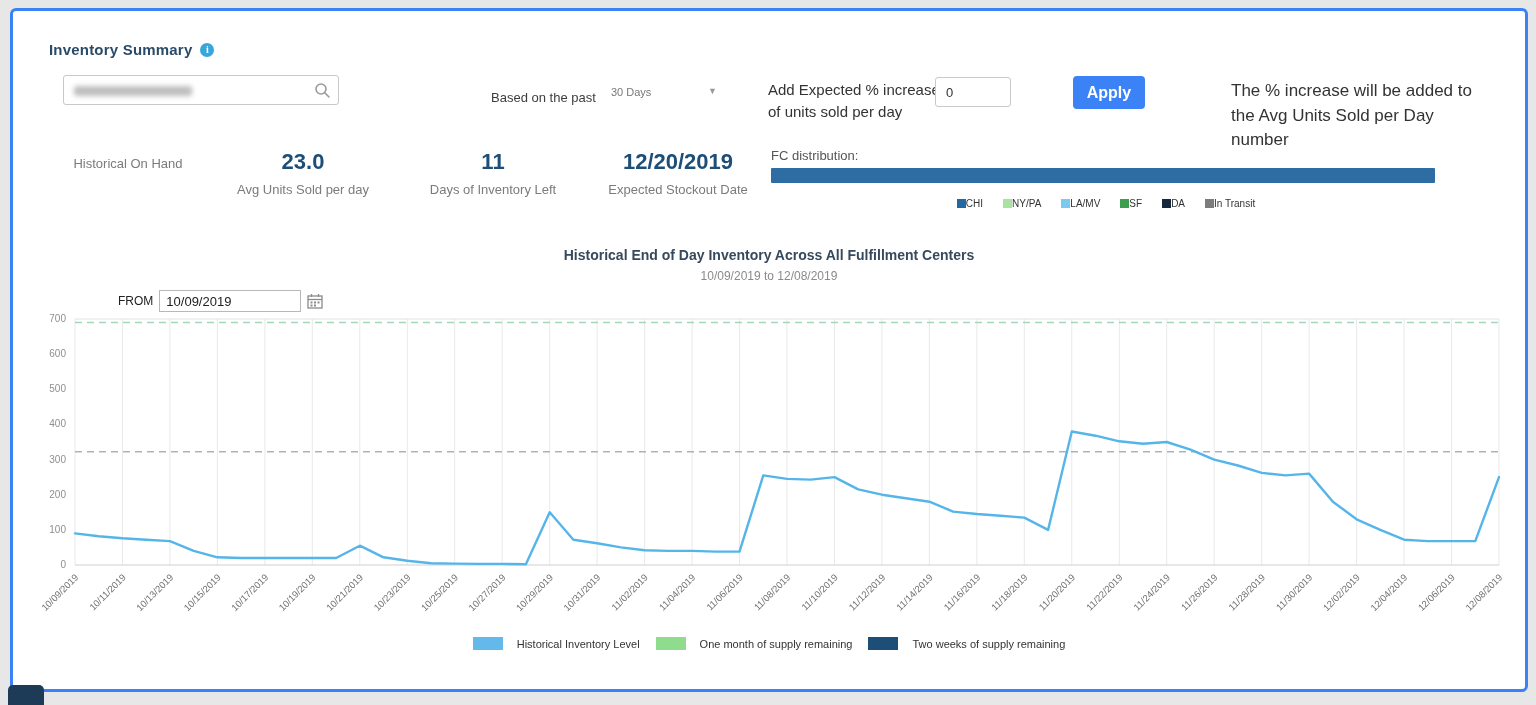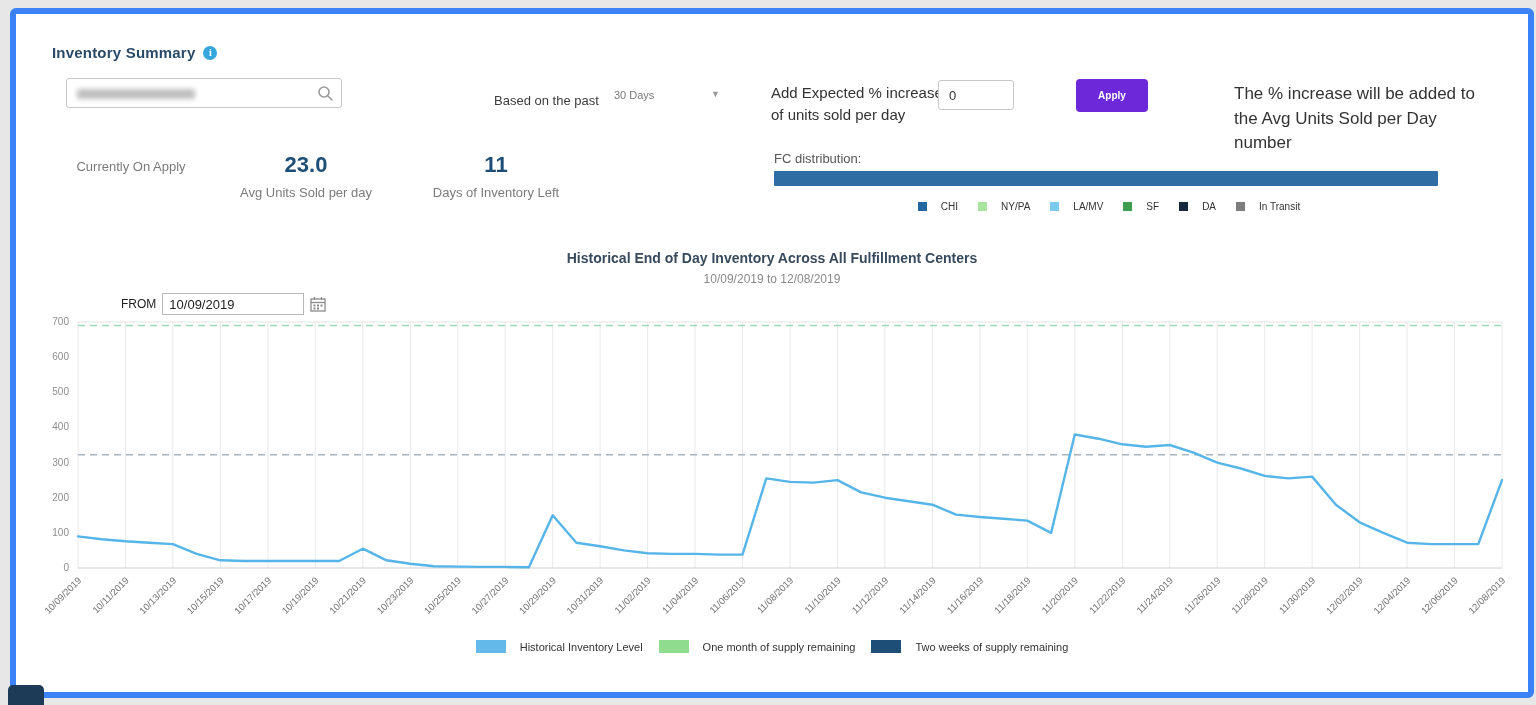--- a/index.html
+++ b/index.html
@@ -1,55 +1,55 @@
 <!DOCTYPE html>
 <html><head>
 <meta charset="utf-8">
 <style>
   html,body{margin:0;padding:0;width:1536px;height:705px;overflow:hidden;background:#e7e7e7;
     font-family:"Liberation Sans", sans-serif;}
   .card{position:absolute;left:10px;top:8px;width:1512px;height:678px;background:#ffffff;
-    border:6px solid #3b82f6;border-radius:6px;}
+    border:3px solid #3b82f6;border-radius:6px;}
   
   .title-row{position:absolute;left:36px;top:30px;display:flex;align-items:center;gap:8px;}
   .page-title{font-size:15px;font-weight:bold;color:#2a4b68;letter-spacing:.2px;}
   .info-icon{width:14px;height:14px;border-radius:50%;background:#35a7dd;color:#fff;font-size:10px;
     font-weight:bold;display:flex;align-items:center;justify-content:center;font-family:"Liberation Serif",serif;}
   
   .search-box{position:absolute;left:50px;top:64px;width:276px;height:30px;border:1px solid #c9c9c9;
     border-radius:3px;background:#fff;box-sizing:border-box;}
   .blur-bar{position:absolute;left:10px;top:10px;width:118px;height:10px;background:#a9a9a9;
     border-radius:2px;filter:blur(2.5px);opacity:.75;}
   .search-icon{position:absolute;right:7px;top:6px;width:17px;height:17px;}
   .based-label{position:absolute;left:478px;top:79px;font-size:13px;color:#3d3d3d;}
   .period-select{position:absolute;left:598px;top:75px;width:112px;height:22px;font-size:11px;
     color:#777;display:flex;align-items:flex-start;justify-content:space-between;cursor:pointer;}
   .caret{font-size:9px;color:#999;margin-right:6px;}
   .increase-label{position:absolute;left:755px;top:68px;width:172px;font-size:15px;color:#333;line-height:1.45;}
   .increase-input{position:absolute;left:922px;top:66px;width:76px;height:30px;border:1px solid #c9c9c9;
     border-radius:3px;font-size:13px;padding:0 0 0 10px;box-sizing:border-box;color:#333;
     font-family:"Liberation Sans",sans-serif;}
-  .apply-btn{position:absolute;left:1060px;top:65px;width:72px;height:33px;background:#6d28d9;color:#fff;
-    border:none;border-radius:4px;font-weight:bold;font-size:10px;cursor:pointer;
+  .apply-btn{position:absolute;left:1060px;top:65px;width:72px;height:33px;background:#3b82f6;color:#fff;
+    border:none;border-radius:4px;font-weight:bold;font-size:16px;cursor:pointer;
     font-family:"Liberation Sans",sans-serif;}
   .note{position:absolute;left:1218px;top:68px;width:248px;font-size:17px;color:#333;line-height:1.45;}
   
   .stat{position:absolute;text-align:center;}
   .stat .num{font-size:22px;font-weight:bold;color:#1d4e77;}
   .stat .lbl{margin-top:7px;font-size:13px;color:#7b7b7b;}
   .stat1{left:20px;top:138px;width:190px;}
   .stat2{left:195px;top:138px;width:190px;}
   .stat3{left:385px;top:138px;width:190px;}
   .stat4{left:558px;top:138px;width:214px;}
   
   .fc-label{position:absolute;left:758px;top:137px;font-size:13px;color:#555;}
   .fc-bar{position:absolute;left:758px;top:157px;width:664px;height:15px;border-radius:1px;}
   .fc-legend{position:absolute;left:758px;top:187px;width:664px;display:flex;justify-content:center;
     gap:14px;align-items:center;font-size:10px;color:#333;}
-  .fc-legend-item{display:flex;align-items:center;gap:14px;padding-left:6px;}
+  .fc-legend-item{display:flex;align-items:center;gap:0;padding-left:6px;}
   .fc-legend-item .sw{display:inline-block;width:9px;height:9px;}
   
   .chart-title{position:absolute;left:0;right:0;top:236px;text-align:center;font-size:14px;
     font-weight:bold;color:#37495c;}
   .chart-subtitle{position:absolute;left:0;right:0;top:258px;text-align:center;font-size:12px;color:#8a8a8a;}
   .from-row{position:absolute;left:105px;top:279px;display:flex;align-items:center;gap:6px;}
   .from-label{font-size:12px;color:#222;}
   .from-input{width:142px;height:22px;border:1px solid #b8b8b8;font-size:13px;padding:0 6px;
     box-sizing:border-box;color:#222;font-family:"Liberation Sans",sans-serif;}
   .cal-icon{width:16px;height:16px;}
@@ -91,29 +91,33 @@
     <span>30 Days</span>
     <span class="caret">▼</span>
   </div>
 
   <div class="increase-label">Add Expected % increase of units sold per day</div>
   <input class="increase-input" value="0" style="">
   <button class="apply-btn">Apply</button>
   <div class="note">The % increase will be added to the Avg Units Sold per Day number</div>
 
   <div class="stat stat1">
-    <div class="lbl">Currently On Apply</div>
+    <div class="lbl">Historical On Hand</div>
   </div>
   <div class="stat stat2">
     <div class="num">23.0</div>
     <div class="lbl">Avg Units Sold per day</div>
   </div>
   <div class="stat stat3">
     <div class="num">11</div>
     <div class="lbl">Days of Inventory Left</div>
+  </div>
+  <div class="stat stat4">
+    <div class="num">12/20/2019</div>
+    <div class="lbl">Expected Stockout Date</div>
   </div>
 
   <div class="fc-label">FC distribution:</div>
   <div class="fc-bar" style="background: rgb(46, 109, 164);"></div>
   <div class="fc-legend">
       <span class="fc-legend-item">
         <span class="sw" style="background: rgb(35, 104, 160);"></span>
         <span>CHI</span>
       </span>
       <span class="fc-legend-item">

